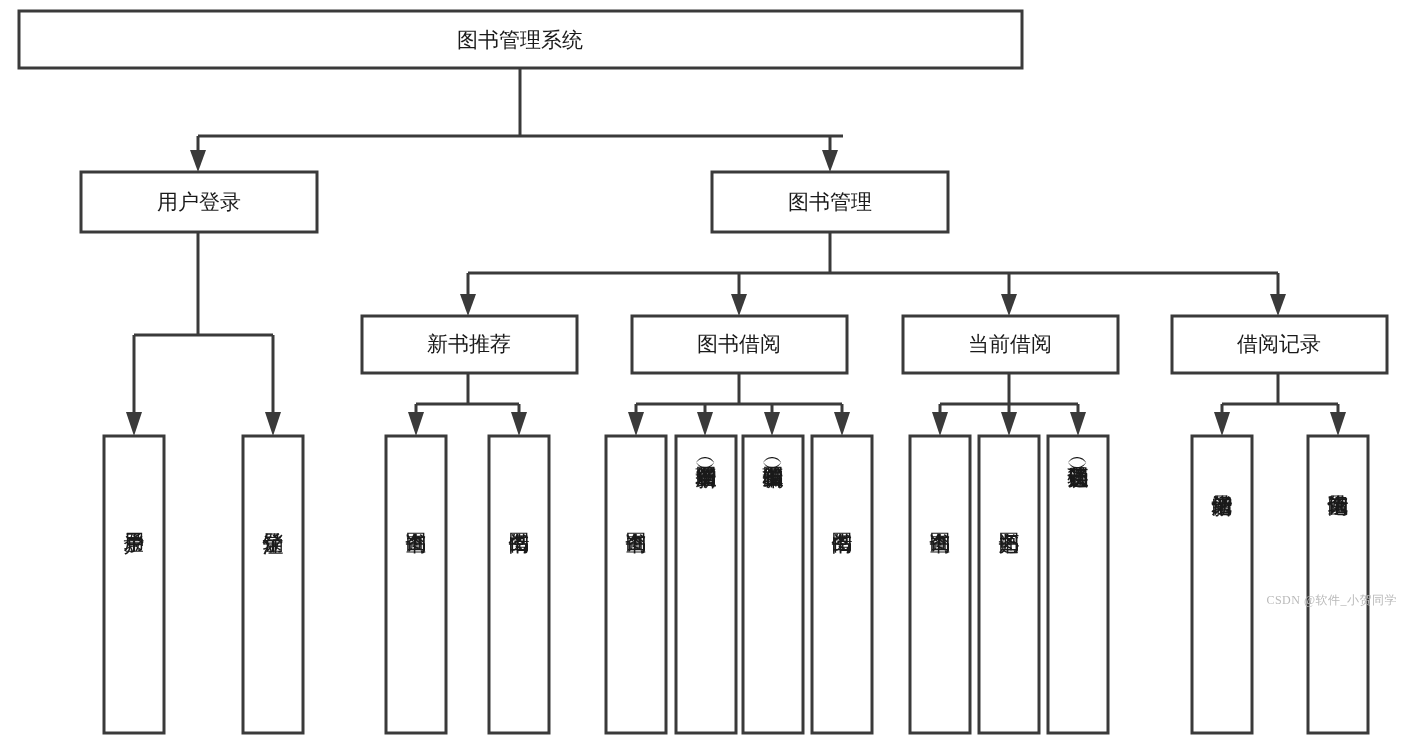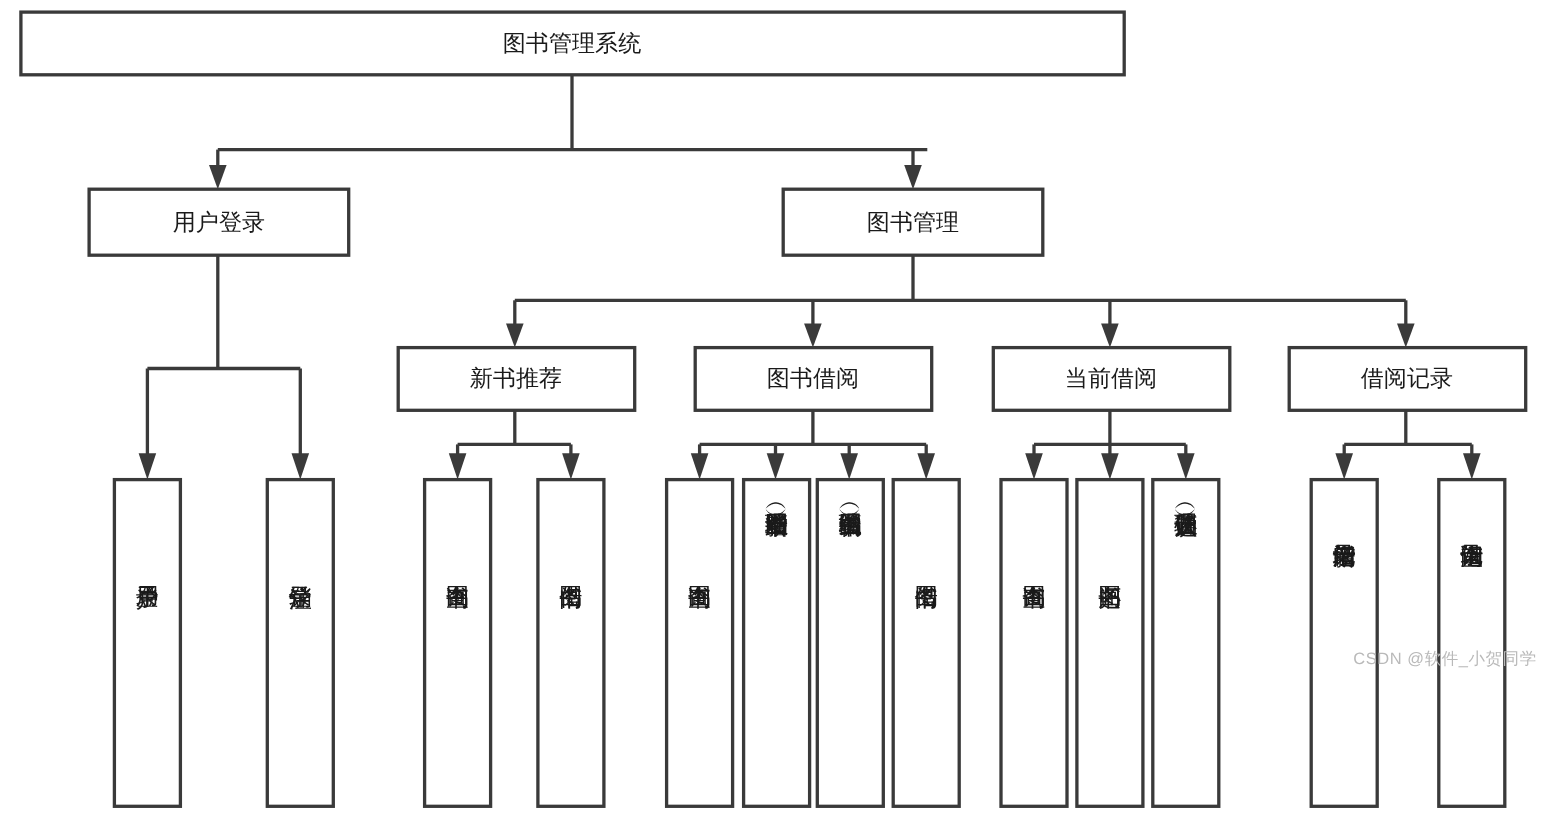--- a/index.html
+++ b/index.html
@@ -48,22 +48,22 @@
   }
   .arrow-head {
     fill: #3a3a3a;
     stroke: none;
   }
   .watermark-text {
     position: absolute;
     right: 8px;
     bottom: 4px;
     color: #b9b9b9;
-    font-size: 15px;
-    font-family: Liberation Sans, sans-serif;
+    font-size: 12px;
+    font-family: Liberation Serif, serif;
     white-space: nowrap;
     letter-spacing: 0.5px;
   }
 </style>
 </head>
 <body>
 
 <div id="diagram-root">
 
   <svg id="flowchart" viewBox="0 0 1405 747" xmlns="http://www.w3.org/2000/svg">

